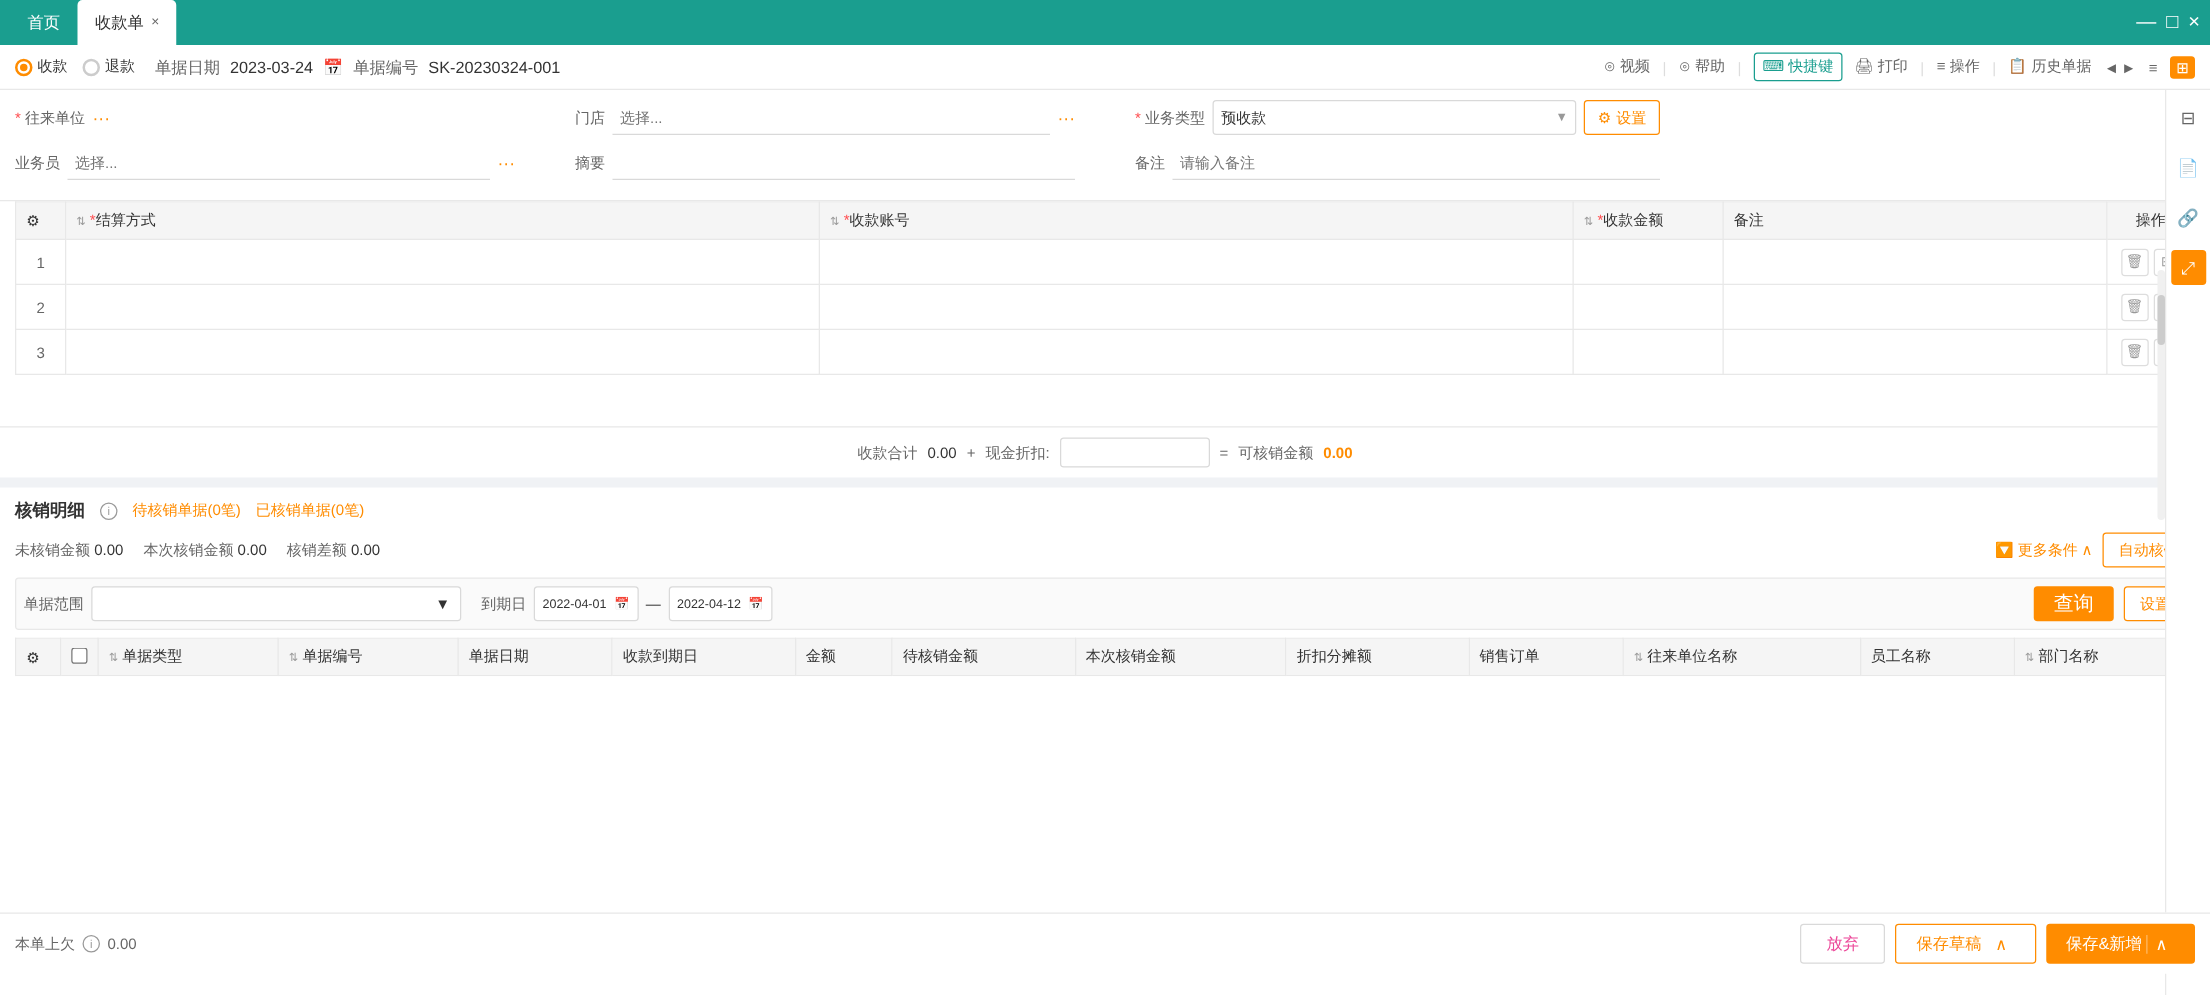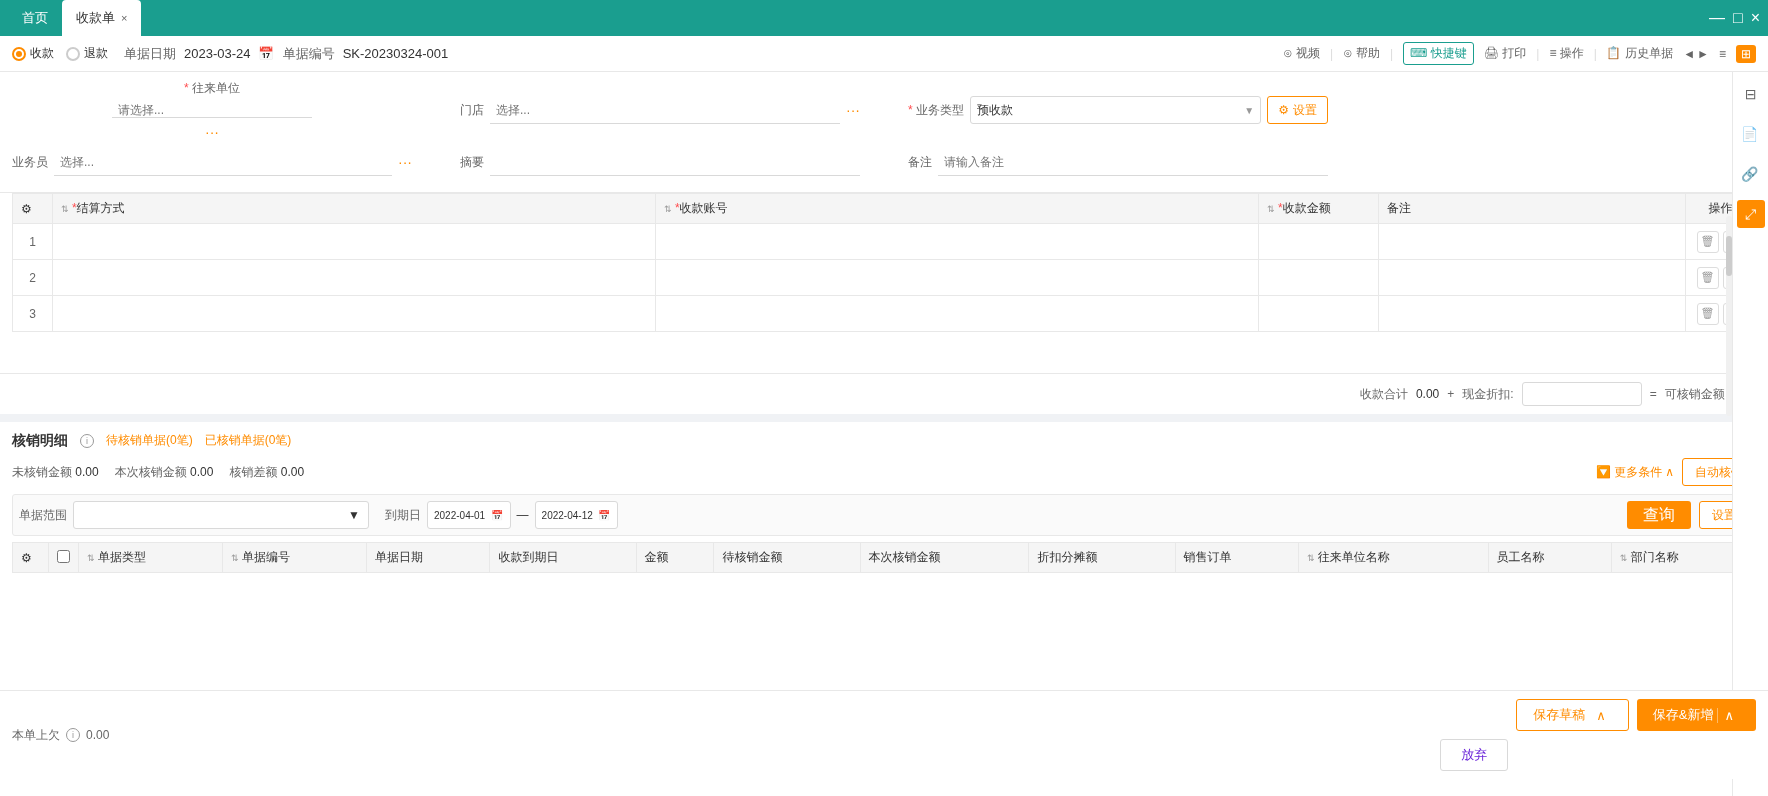--- a/index.html
+++ b/index.html
@@ -248,21 +248,21 @@
       color: #999;
       font-size: 11px;
       background: #fff;
     }
     .sort-icon { color: #999; font-size: 9px; }
 
     
     .summary-row {
       display: flex;
       align-items: center;
-      justify-content: flex-end;
+      justify-content: center;
       padding: 8px 12px;
       gap: 8px;
       font-size: 12px;
       border-top: 1px solid #e8e8e8;
       flex-shrink: 0;
     }
     .summary-label { color: #666; }
     .summary-value { color: #333; }
     .summary-orange { color: #ff8c00; font-weight: 600; }
     .summary-input {
@@ -438,26 +438,25 @@
     }
     .footer-actions {
       margin-left: auto;
       display: flex;
       gap: 8px;
     }
     .btn-discard {
       height: 32px;
       padding: 0 20px;
       background: #fff;
-      color: #6d28d9;
+      color: #ec4899;
       border: 1px solid #d9d9d9;
       border-radius: 3px;
       cursor: pointer;
       font-size: 13px;
-      margin-top: 40px;
     }
     .btn-save-draft {
       height: 32px;
       padding: 0 16px;
       background: #fff;
       color: #ff8c00;
       border: 1px solid #ff8c00;
       border-radius: 3px;
       cursor: pointer;
       font-size: 13px;
@@ -590,25 +589,24 @@
           <span style="cursor:pointer; color: #666;">►</span>
         </div>
         <span style="color: #666;">≡</span>
         <span style="background:#ff8c00; color:#fff; padding: 2px 5px; border-radius: 3px;">⊞</span>
       </div>
     </div>
 
     <div class="form-area">
       <div class="form-row">
 
-        <div class="form-field" style="max-width: 400px; flex-direction: column;">
+        <div class="form-field" style="max-width: 400px;">
           <span class="form-label">
             <span style="color:#ff4d4f">*</span> 往来单位
           </span>
-          <input class="form-input" type="text" placeholder="请选择..." style="width: 200px; color: rgb(153, 153, 153); border-top: none; border-right: none; border-left: none; border-image: initial; border-bottom: 1px solid rgb(217, 217, 217); border-radius: 0px;">
           <span class="more-btn">···</span>
         </div>
 
         <div class="form-field" style="max-width: 400px; margin-left: 40px;">
           <span class="form-label">门店</span>
           <input class="form-input" type="text" placeholder="选择..." style="width: 200px; color: rgb(153, 153, 153); border-top: none; border-right: none; border-left: none; border-image: initial; border-bottom: 1px solid rgb(217, 217, 217); border-radius: 0px;">
           <span class="more-btn">···</span>
         </div>
 
         <div class="form-field" style="max-width: 420px; margin-left: 40px;">

